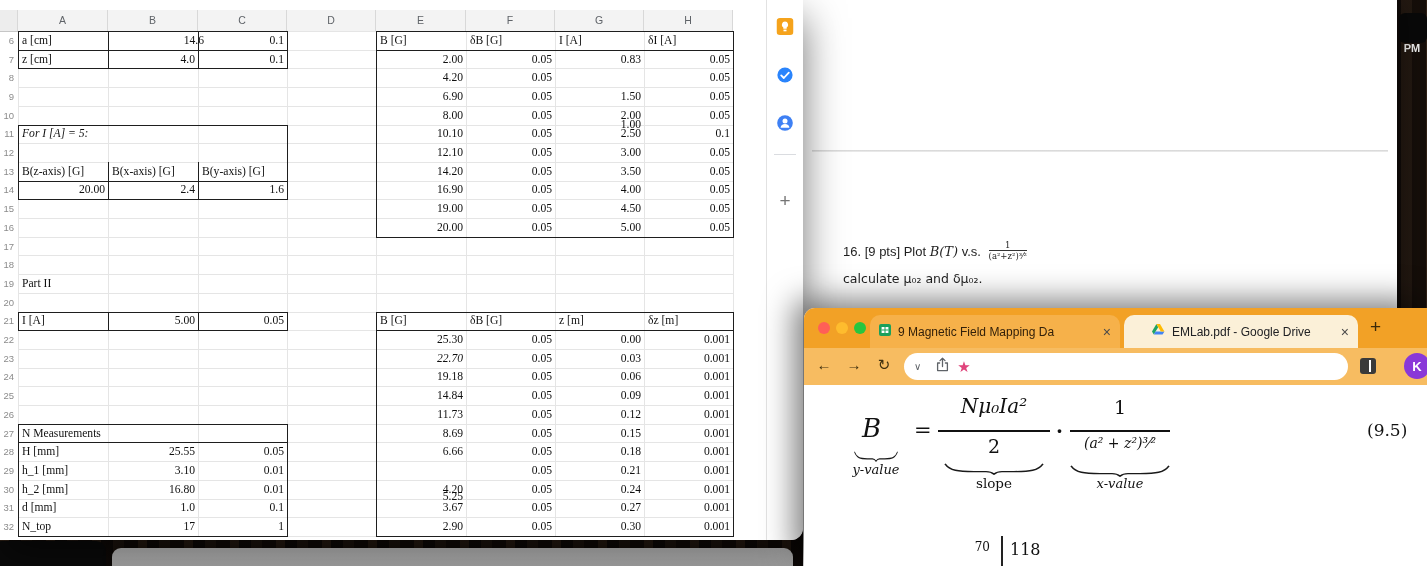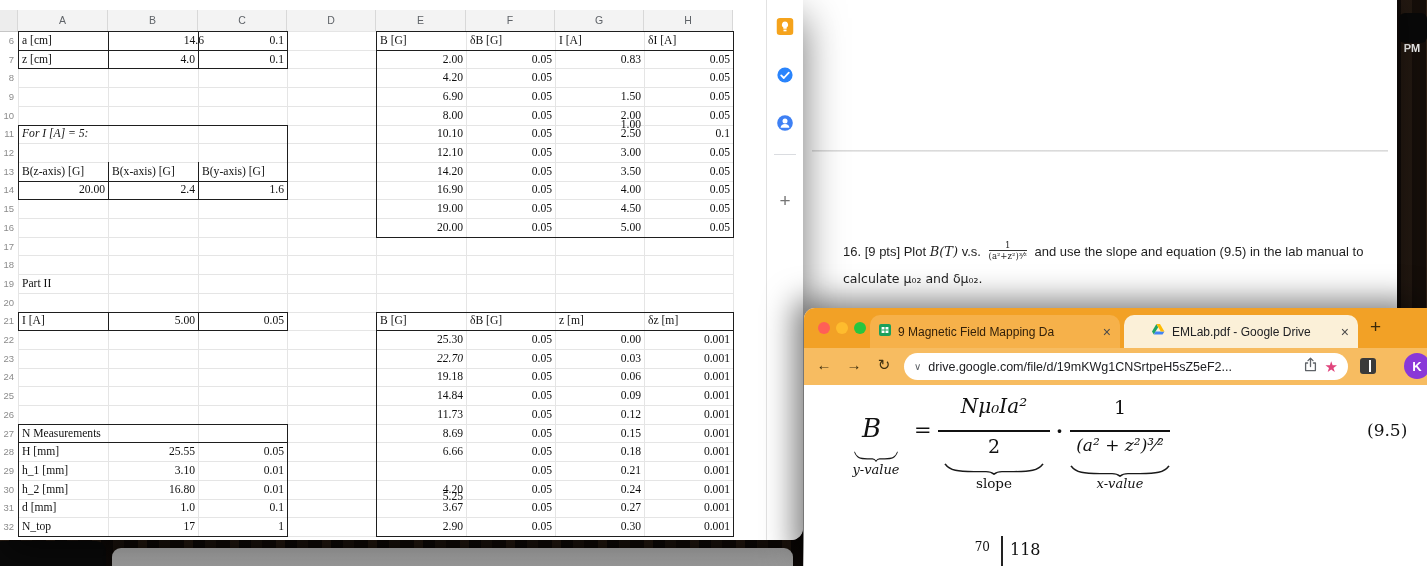--- a/index.html
+++ b/index.html
@@ -89,21 +89,21 @@
   .eq-ylabel{left:22px;top:77px;width:100px;text-align:center;font-size:13px;font-style:italic;}
   .eq-equals{left:110px;top:33px;font-size:21px;}
   .eq-f1num{left:132px;top:9px;width:116px;text-align:center;font-size:20px;font-style:italic;}
   .eq-bar1{left:134px;top:45px;width:112px;height:2px;background:#111;}
   .eq-f1den{left:132px;top:50px;width:116px;text-align:center;font-size:19px;}
   .eq-brace1{left:140px;top:75px;width:100px;height:12px;}
   .eq-slope{left:140px;top:90px;width:100px;text-align:center;font-size:13.5px;}
   .eq-dot{left:252px;top:34px;font-size:20px;font-weight:bold;}
   .eq-f2num{left:266px;top:11px;width:100px;text-align:center;font-size:19px;}
   .eq-bar2{left:266px;top:45px;width:100px;height:2px;background:#111;}
-  .eq-f2den{left:258px;top:50px;width:116px;text-align:center;font-size:17px;font-style:italic;}
+  .eq-f2den{left:258px;top:50px;width:116px;text-align:center;font-size:14px;font-style:italic;}
   .eq-brace2{left:266px;top:77px;width:100px;height:12px;}
   .eq-xlabel{left:266px;top:91px;width:100px;text-align:center;font-size:13px;font-style:italic;}
   .eq-number{left:563px;top:35px;font-size:17px;}
   .pt-left{left:146px;top:155px;width:40px;text-align:right;font-size:12px;}
   .pt-line{left:197px;top:151px;width:2px;height:32px;background:#222;}
   .pt-right{left:206px;top:155px;font-size:16px;}
 </style>
 </head>
 <body>
 
@@ -117,21 +117,20 @@
   <div class="page-sep"></div>
   <div class="question">
     <div class="q-line1">
       <span>16. [9 pts] Plot </span>
         <span class="q-math">B(T)</span>
         <span> v.s. </span>
       <span class="q-frac">
         <span class="num">1</span>
         <span class="den">(a²+z²)³⁄²</span>
       </span>
-      <span> and use the slope and equation (9.5) in the lab manual to</span>
     </div>
     <div class="q-line2">calculate μ₀₂ and δμ₀₂.</div>
   </div>
 </div>
 
 <div class="win-sheet">
   <div id="col-headers">
       <div class="col-h corner" style="left: 0px; width: 18px;"></div>
       <div class="col-h" style="left: 18px; width: 90px;">A</div>
       <div class="col-h" style="left: 108px; width: 90px;">B</div>
@@ -405,21 +404,20 @@
       <span class="tab-close">×</span>
     </div>
     <span class="newtab">+</span>
   </div>
   <div class="toolbar">
     <span class="nav-btn" style="left:8px">←</span>
     <span class="nav-btn" style="left:38px">→</span>
     <span class="nav-btn" style="left:68px">↻</span>
     <div class="omnibox">
       <span class="omni-chevron">∨</span>
-      <span class="omni-url">drive.google.com/file/d/19mKWg1CNSrtpeH5sZ5eF2...</span>
       <span class="omni-share">
         <svg width="13" height="15">
             <path d="M6.5 1.5v8M4 3.6l2.5-2.4L9 3.6M3.6 6H1.6v7.6h9.8V6h-2" stroke="#5f6368" stroke-width="1.3" fill="none" stroke-linecap="round" stroke-linejoin="round"></path>
           </svg>
       </span>
       <span class="omni-star">★</span>
     </div>
     <span class="sidepanel-btn">
         <span class="slit"></span>
       </span>

